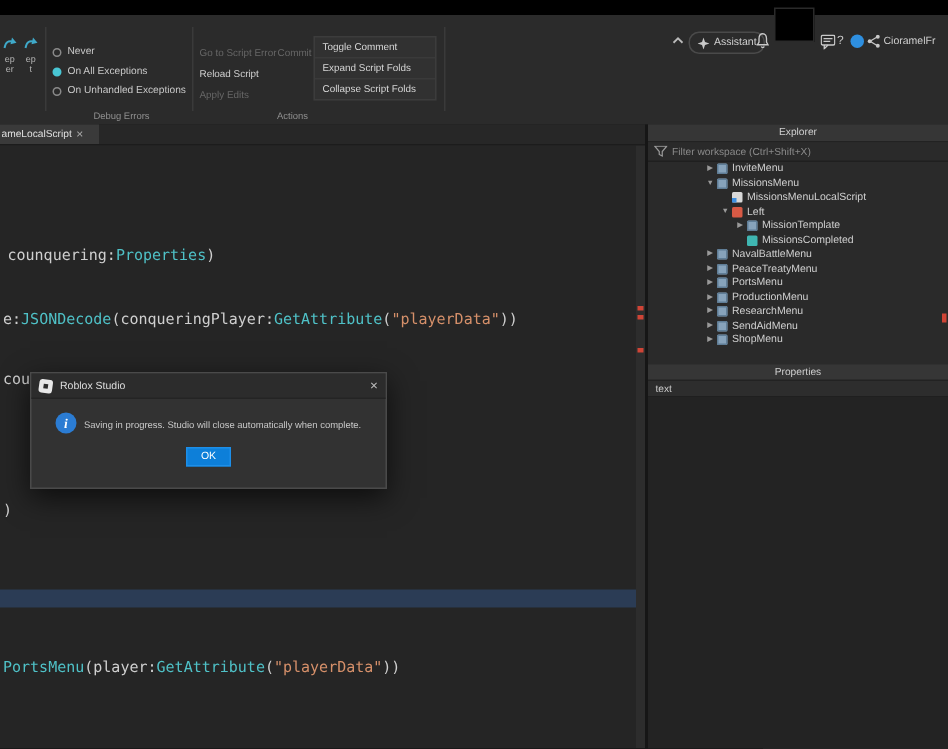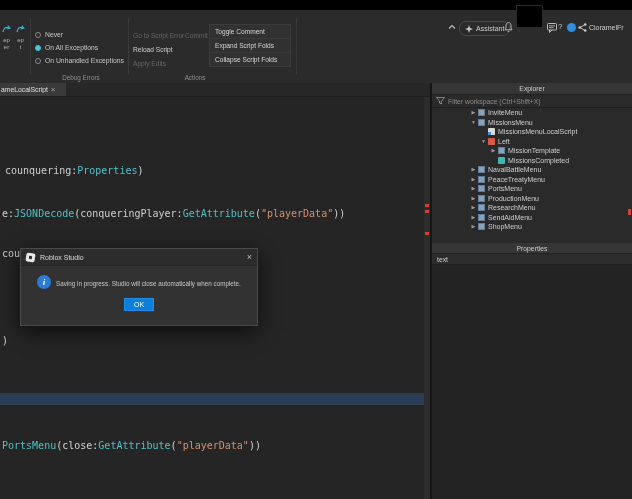--- a/index.html
+++ b/index.html
@@ -221,21 +221,21 @@
     </div>
   </div>
 
   <div class="editor">
     <div>
         <div class="code-line" style="top: 68px; left: 5px;"><span class="tok-plain">counquering:</span><span class="tok-type">Properties</span><span class="tok-plain">)</span></div>
         <div class="code-line" style="top: 111px; left: 2px; text-align: center;"><span class="tok-plain">e:</span><span class="tok-method">JSONDecode</span><span class="tok-plain">(conqueringPlayer:</span><span class="tok-method">GetAttribute</span><span class="tok-plain">(</span><span class="tok-string">"playerData"</span><span class="tok-plain">))</span></div>
         <div class="code-line" style="top: 151px; left: 2px;"><span class="tok-plain">coun</span></div>
         <div class="code-line" style="top: 238px; left: 2px;"><span class="tok-plain">)</span></div>
         <div class="code-line hl" style="top: 296px;"></div>
-        <div class="code-line" style="top: 343px; left: 2px;"><span class="tok-method">PortsMenu</span><span class="tok-plain">(close:</span><span class="tok-method">GetAttribute</span><span class="tok-plain">(</span><span class="tok-string">"playerData"</span><span class="tok-plain">))</span></div>
+        <div class="code-line" style="top: 343px; left: 2px;"><span class="tok-method">PortsMenu</span><span class="tok-plain">(player:</span><span class="tok-method">GetAttribute</span><span class="tok-plain">(</span><span class="tok-string">"playerData"</span><span class="tok-plain">))</span></div>
       </div>
     <div class="ed-scrollbar">
         <div class="err-mark" style="top: 107px;"></div>
         <div class="err-mark" style="top: 113px;"></div>
         <div class="err-mark" style="top: 135px;"></div>
       </div>
   </div>
 
   <div class="vdivider"></div>
 

